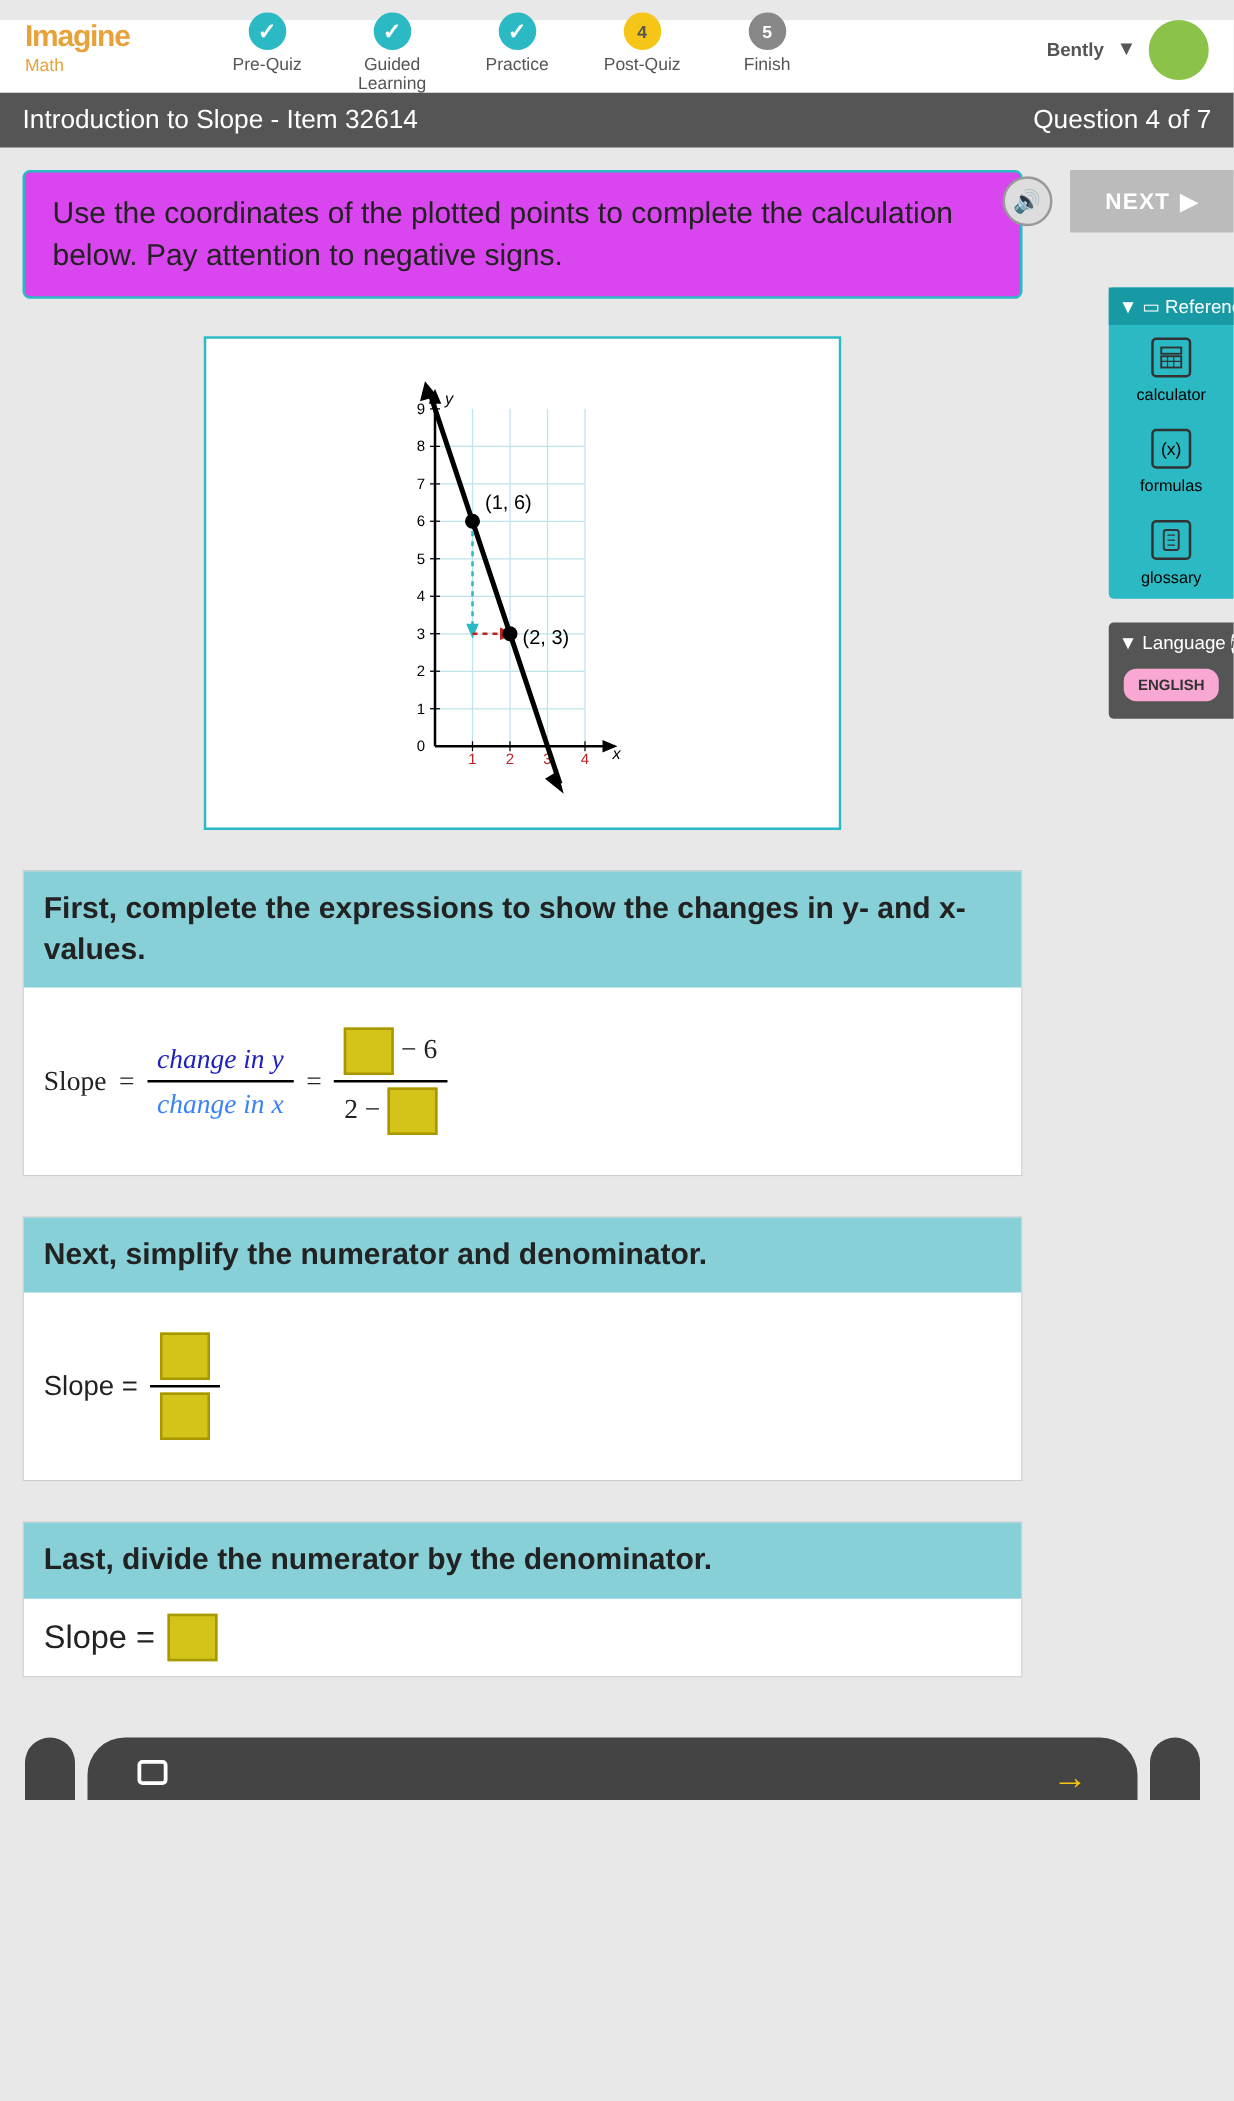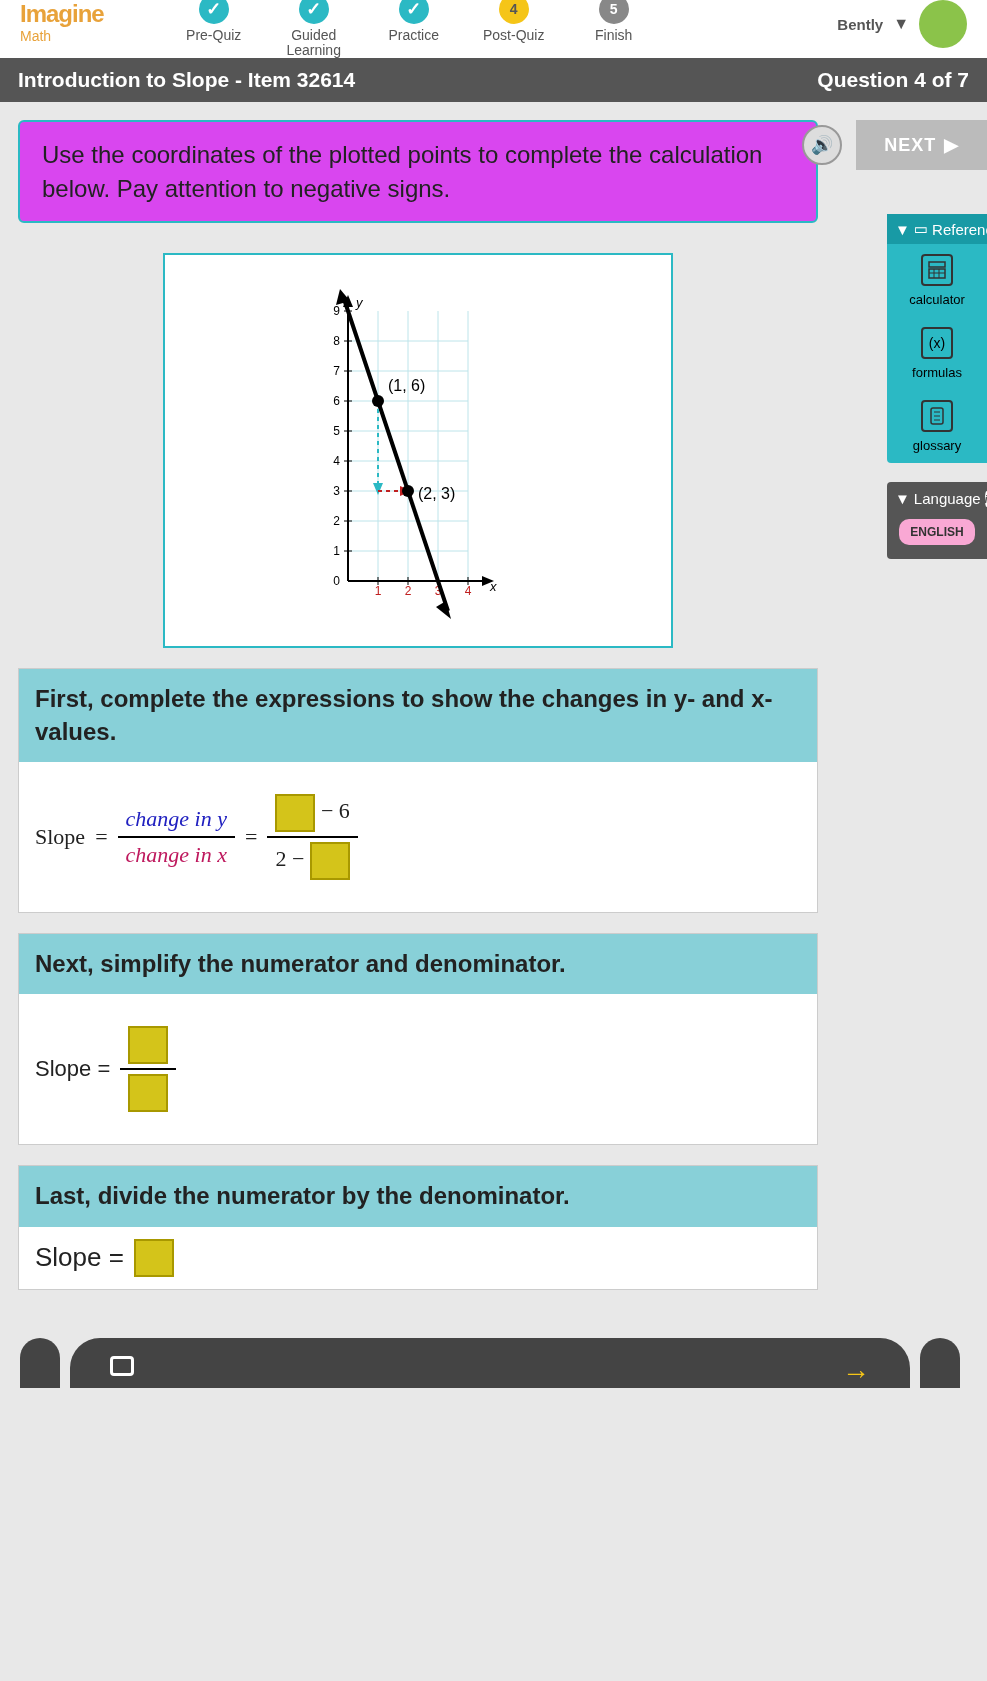--- a/index.html
+++ b/index.html
@@ -1,34 +1,34 @@
 <!DOCTYPE html>
 <html><head>
 <meta charset="utf-8">
 <style>
   * { box-sizing: border-box; margin: 0; padding: 0; }
   body { font-family: Arial, Helvetica, sans-serif; background: #e8e8e8; width: 987px; }
   
   
-  .header { background: #fff; display: flex; align-items: flex-start; padding: 0 20px 10px 20px; position: relative; height: 58px; }
+  .header { background: #fff; display: flex; align-items: flex-start; padding: 0 20px 10px 20px; position: relative; height: 58px; margin-top: 16px; }
   .logo { display: flex; flex-direction: column; }
   .logo-top { color: #e8a23a; font-size: 24px; font-weight: bold; letter-spacing: -1px; }
   .logo-bottom { color: #e8a23a; font-size: 14px; }
   .progress-steps { display: flex; align-items: flex-start; gap: 0; margin-left: 60px; margin-top: -6px; }
   .step { display: flex; flex-direction: column; align-items: center; width: 100px; position: relative; }
   .step-circle { width: 30px; height: 30px; border-radius: 50%; background: #2bb9c4; display: flex; align-items: center; justify-content: center; color: #fff; font-weight: bold; font-size: 14px; border: 3px solid #2bb9c4; }
   .step-circle.current { background: #f5c518; color: #555; border-color: #f5c518; }
   .step-circle.future { background: #888; border-color: #888; }
   .step-label { color: #555; font-size: 14px; font-weight: normal; margin-top: 4px; text-align: center; line-height: 1.1; }
   .user-area { margin-left: auto; display: flex; align-items: center; gap: 10px; }
   .username { color: #555; font-weight: bold; font-size: 15px; }
   .avatar { width: 48px; height: 48px; background: #8bc34a; border-radius: 50%; position: relative; }
   
   
-  .title-bar { background: #555; color: #fff; display: flex; justify-content: space-between; align-items: center; padding: 10px 18px; font-size: 21px; font-weight: bold; }
+  .title-bar { background: #555; color: #fff; display: flex; justify-content: space-between; align-items: center; padding: 10px 18px; font-size: 21px; font-weight: normal; }
   
   
   .main { position: relative; padding: 18px; }
   
   
   .instruction { background: #d946ef; border: 2px solid #2bb9c4; border-radius: 6px; padding: 16px 22px; font-size: 24px; color: #222; width: 800px; line-height: 1.4; }
   
   
   .top-right-controls { position: absolute; top: 18px; right: 0; display: flex; align-items: center; gap: 14px; }
   .audio-btn { width: 40px; height: 40px; border-radius: 50%; background: #ddd; border: 2px solid #999; display: flex; align-items: center; justify-content: center; cursor: pointer; }
@@ -46,31 +46,31 @@
   
   
   .graph-box { background: #fff; border: 2px solid #2bb9c4; width: 510px; height: 395px; margin: 30px 0 0 145px; display: flex; align-items: center; justify-content: center; position: relative; }
   .graph-svg { width: 260px; height: 340px; }
   
   
   .action-row { display: flex; gap: 18px; justify-content: flex-end; width: 810px; margin-top: 26px; }
   .action-btn { background: #ccc; color: #777; font-weight: bold; font-size: 18px; padding: 12px 22px; border: none; border-radius: 4px; letter-spacing: 1px; cursor: pointer; box-shadow: 0 2px 0 #aaa; }
   
   
-  .section { width: 800px; margin-top: 20px; background: #fff; border: 1px solid #ccc; }
+  .section { width: 800px; margin-top: 32px; background: #fff; border: 1px solid #ccc; }
   .section-header { background: #88d0d8; padding: 14px 16px; font-size: 24px; font-weight: bold; color: #222; line-height: 1.35; }
   .section-body { padding: 28px 16px; font-size: 22px; color: #222; }
   
   
   .slope-row { display: flex; align-items: center; gap: 10px; }
   .frac { display: inline-flex; flex-direction: column; align-items: center; }
   .frac .num, .frac .den { padding: 4px 8px; white-space: nowrap; }
   .frac .bar { border-top: 2px solid #000; width: 100%; }
   .change-y { color: #2020c0; font-style: italic; font-family: 'Times New Roman', serif; }
-  .change-x { color: #be185d; font-style: italic; font-family: 'Times New Roman', serif; }
+  .change-x { color: #3b82f6; font-style: italic; font-family: 'Times New Roman', serif; }
   .input-box { display: inline-block; width: 40px; height: 38px; background: #d4c41a; border: 2px solid #a89800; vertical-align: middle; }
   .serif { font-family: 'Times New Roman', serif; }
   
   .section3 .section-body { padding: 12px 16px; }
   .slope-label { font-size: 26px; }
   
   
   .bottom-bar { background: #444; height: 50px; margin-top: 30px; border-radius: 30px 30px 0 0; width: 840px; margin-left: 70px; position: relative; }
   .bottom-bar::before { content:""; position:absolute; left:-50px; top:0; width:40px; height:50px; background:#444; border-radius: 20px 20px 0 0;}
   .bottom-bar::after { content:""; position:absolute; right:-50px; top:0; width:40px; height:50px; background:#444; border-radius: 20px 20px 0 0;}

